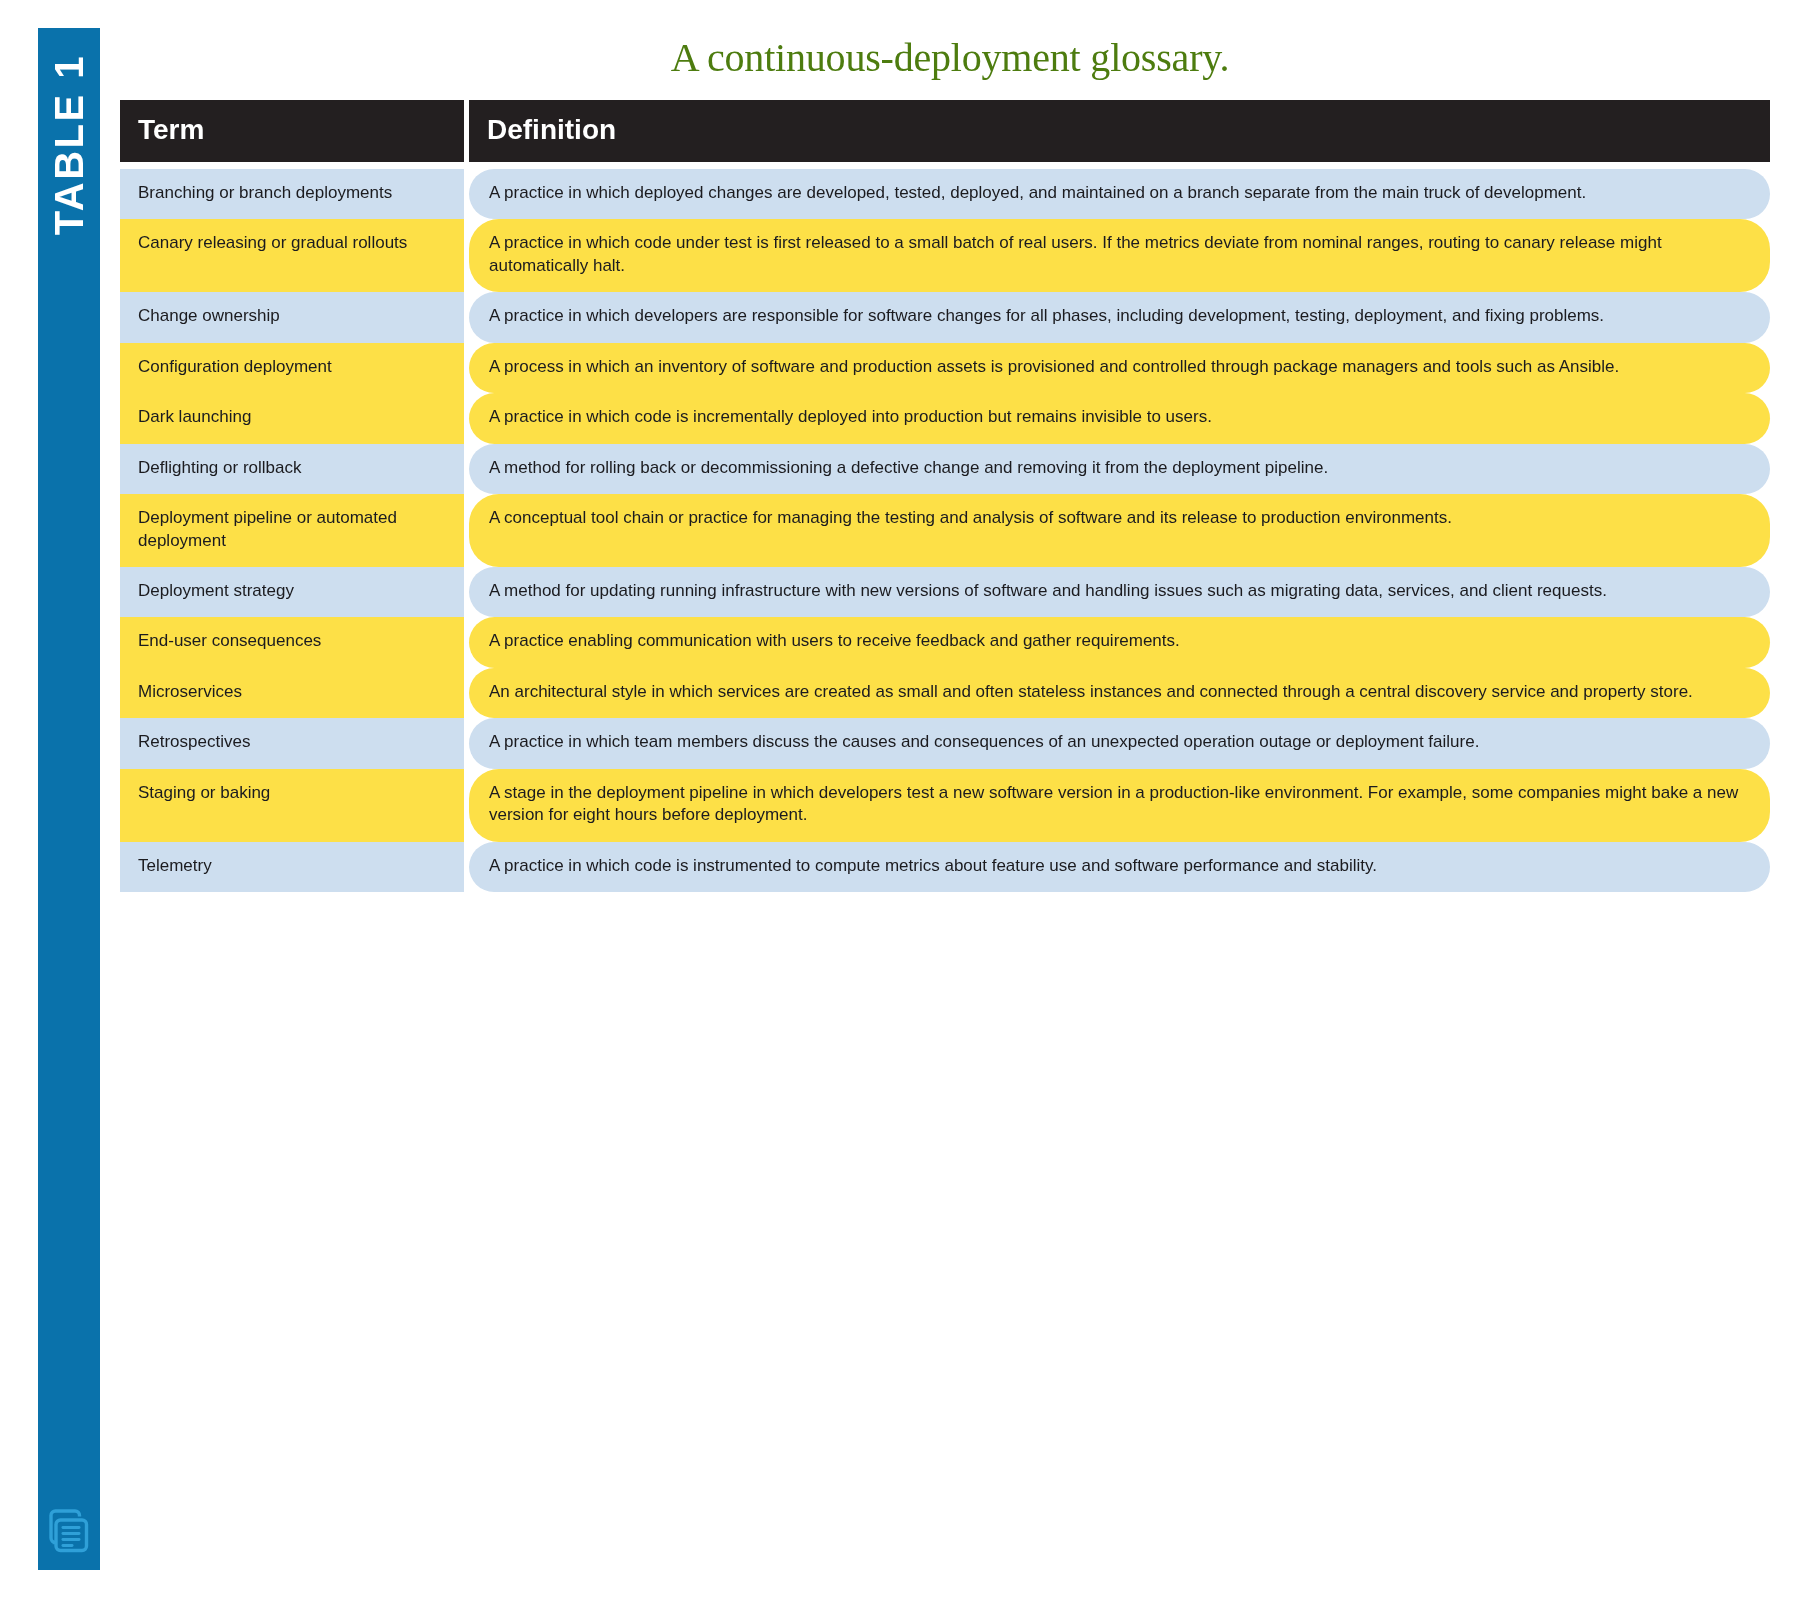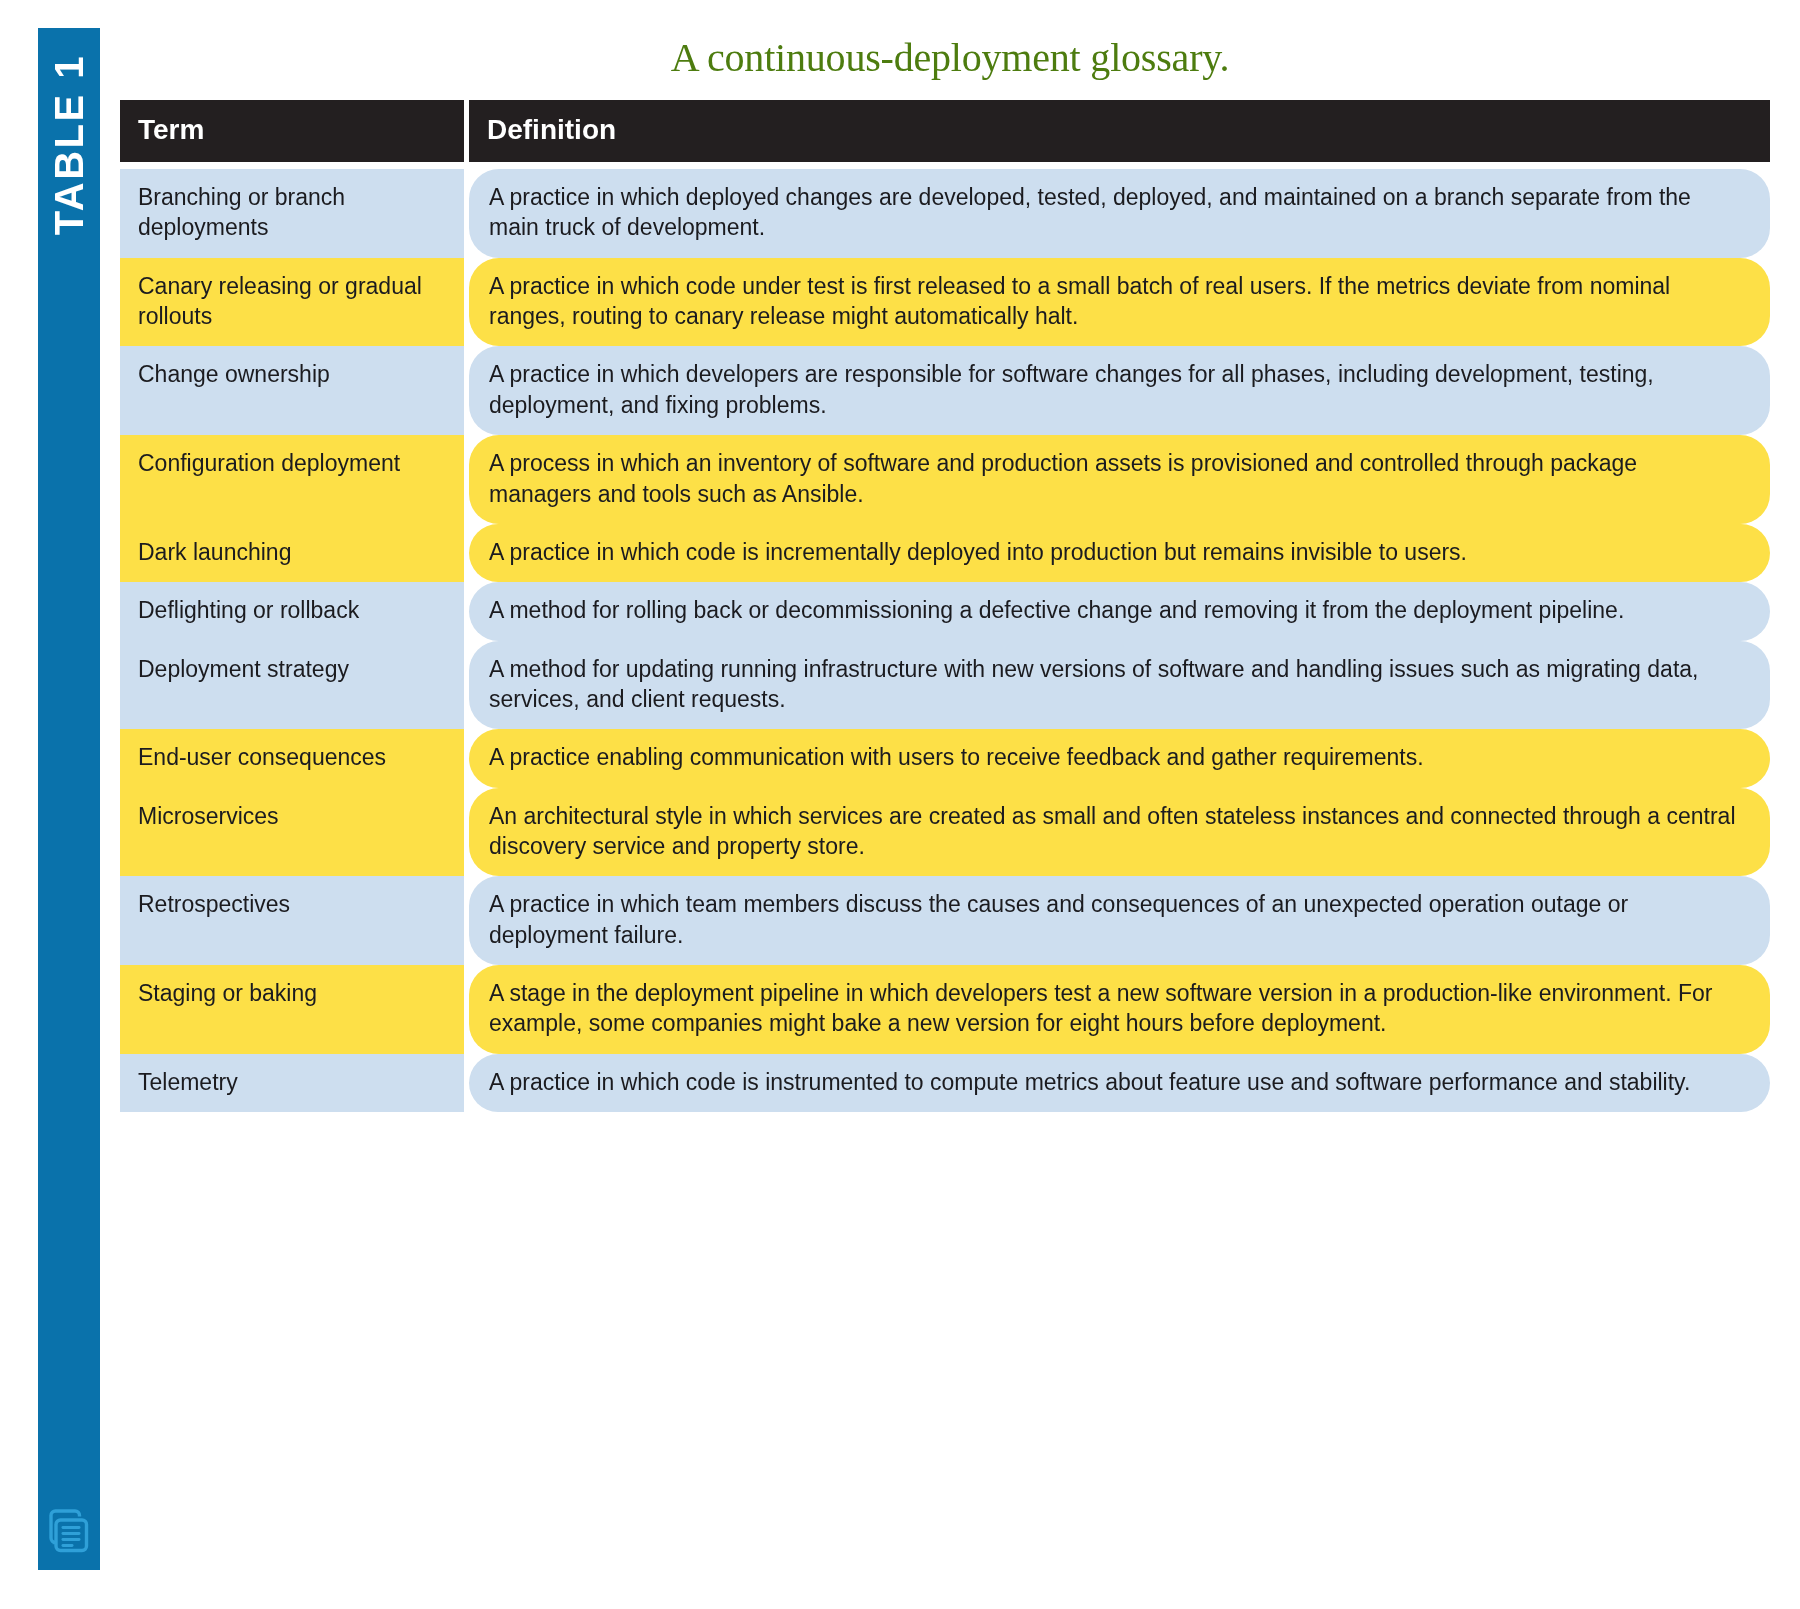--- a/index.html
+++ b/index.html
@@ -89,21 +89,21 @@
     background: #ffffff;
     padding: 0;
   }
   #glossary-table thead tr.spacer-row td {
     height: 7px;
     padding: 0;
     background: #ffffff;
   }
 
   #glossary-table tbody td {
-    font-size: 23px;
+    font-size: 17px;
     line-height: 1.32;
     color: #1b1b1f;
     padding: 13px 22px 15px 18px;
     vertical-align: top;
   }
   #glossary-table tbody td.gapcell {
     padding: 0;
     background: #ffffff !important;
   }
   #glossary-table tbody tr.row-light td { background: #cddeef; }
@@ -176,20 +176,25 @@
       <tr class="row-dark">
         <td class="term-cell">Dark launching</td>
         <td class="gapcell"></td>
         <td class="def-cell">A practice in which code is incrementally deployed into production but remains invisible to users.</td>
       </tr>
       <tr class="row-light">
         <td class="term-cell">Deflighting or rollback</td>
         <td class="gapcell"></td>
         <td class="def-cell">A method for rolling back or decommissioning a defective change and removing it from the deployment pipeline.</td>
       </tr>
+      <tr class="row-dark">
+        <td class="term-cell">Deployment pipeline or automated deployment</td>
+        <td class="gapcell"></td>
+        <td class="def-cell">A conceptual tool chain or practice for managing the testing and analysis of software and its release to production environments.</td>
+      </tr>
       <tr class="row-light">
         <td class="term-cell">Deployment strategy</td>
         <td class="gapcell"></td>
         <td class="def-cell">A method for updating running infrastructure with new versions of software and handling issues such as migrating data, services, and client requests.</td>
       </tr>
       <tr class="row-dark">
         <td class="term-cell">End-user consequences</td>
         <td class="gapcell"></td>
         <td class="def-cell">A practice enabling communication with users to receive feedback and gather requirements.</td>
       </tr>

